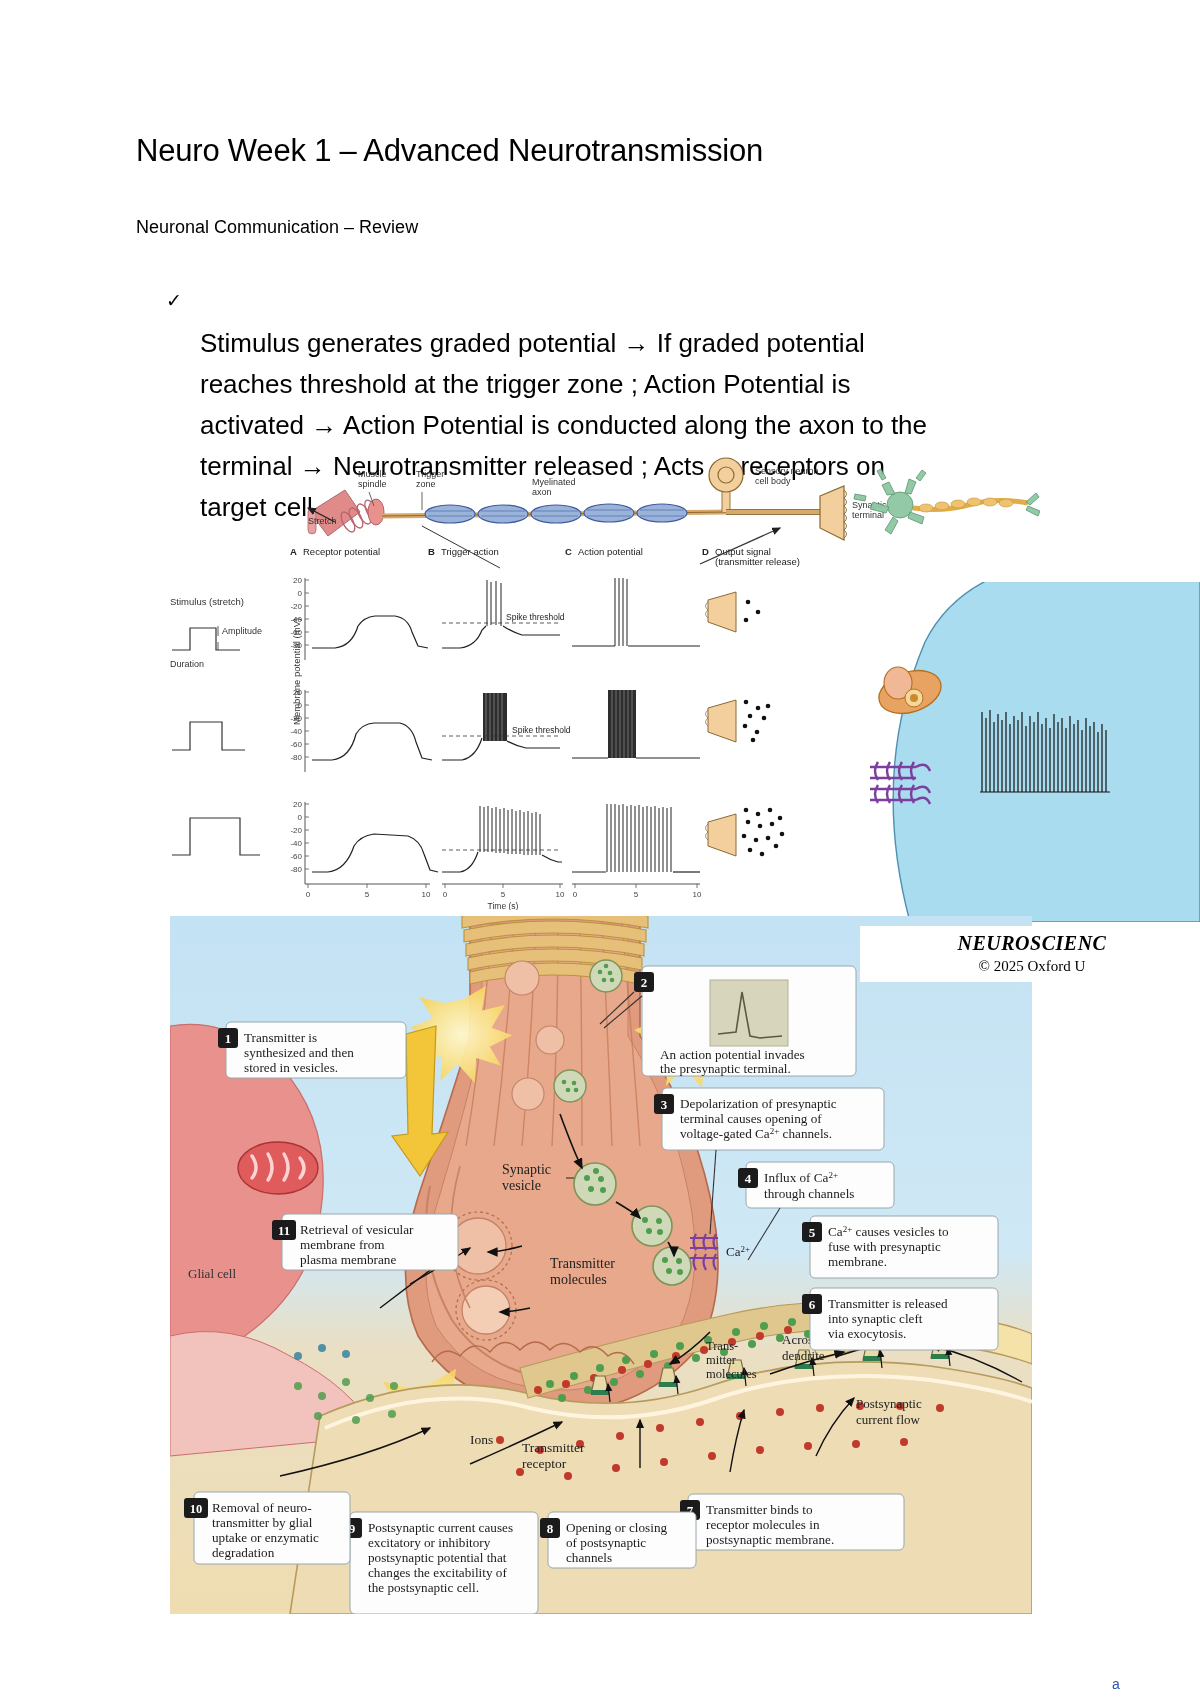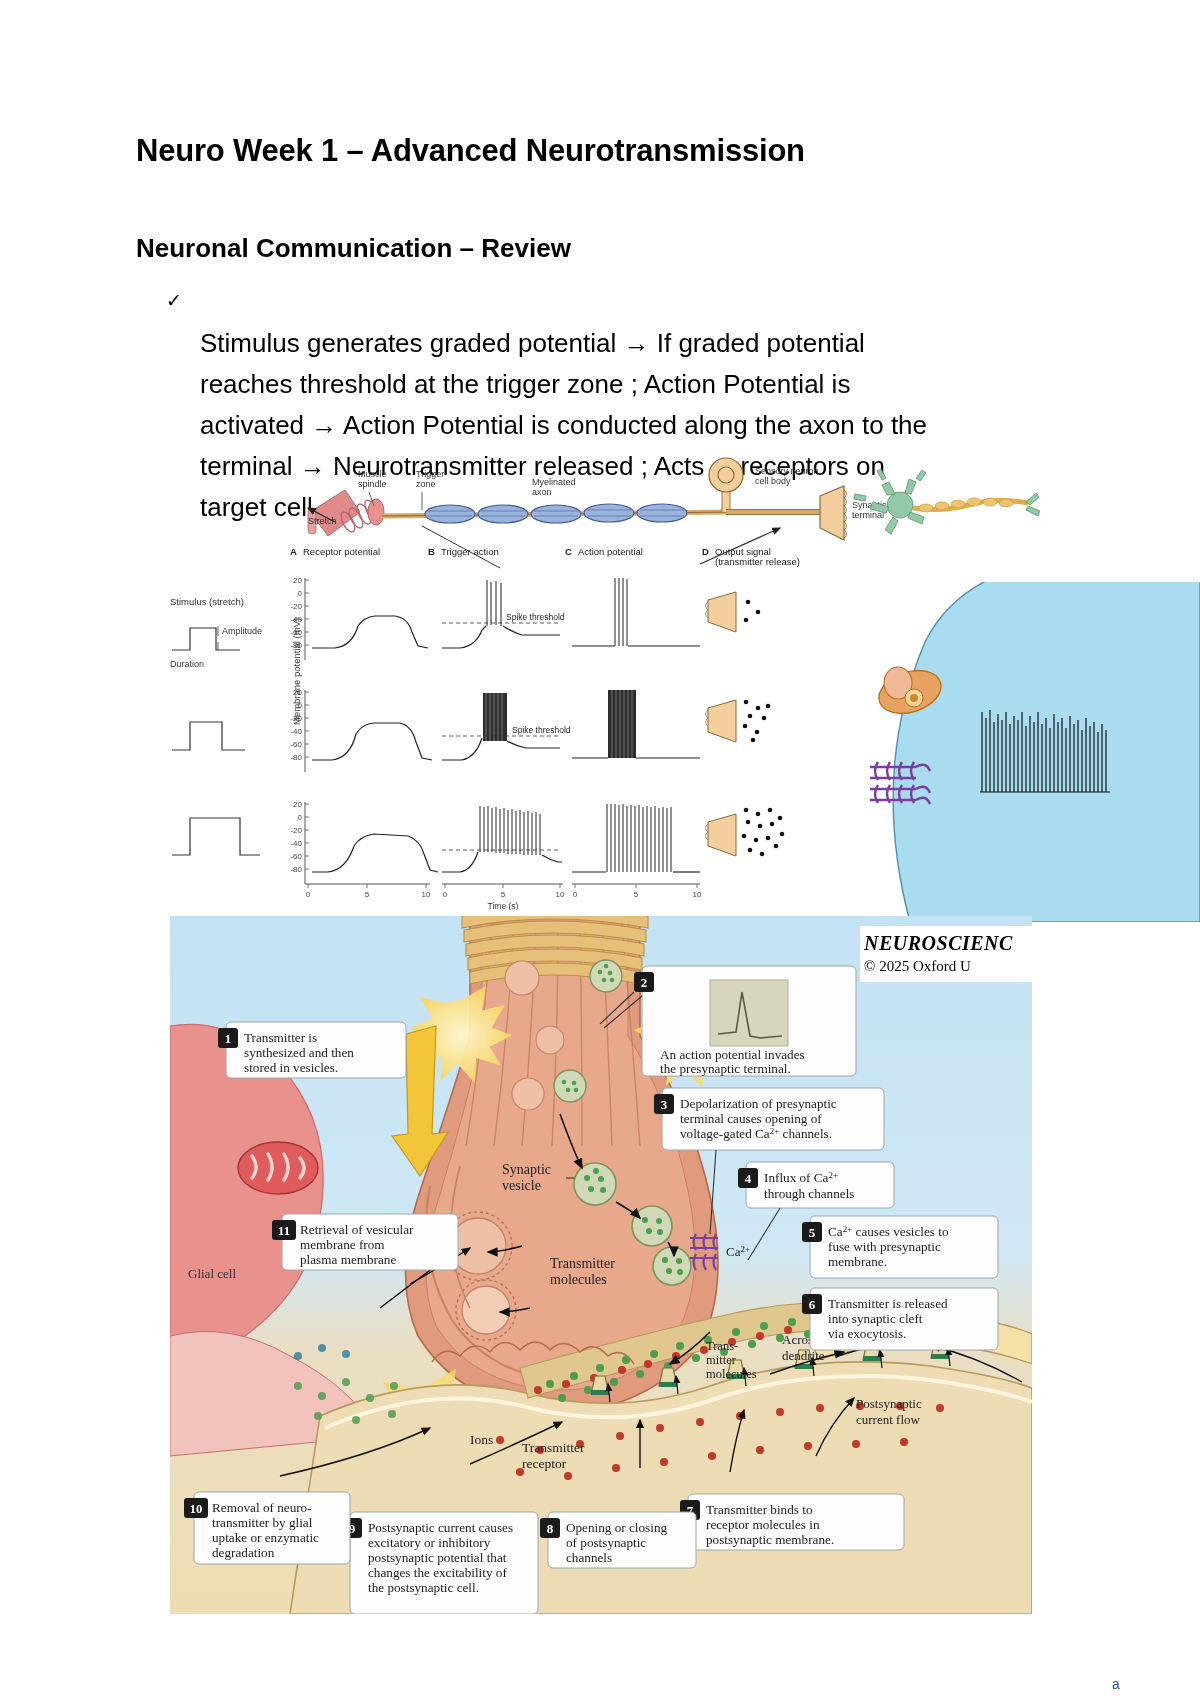--- a/index.html
+++ b/index.html
@@ -10,26 +10,26 @@
     font-family:"Liberation Sans", sans-serif;
     color:#000;
     overflow:hidden;
     position:relative;
   }
   .page { position:relative; width:1200px; height:1698px; padding:0; }
 
   
   .doc-title {
     position:absolute; left:136px; top:132px; width:700px;
-    font-size:31px; font-weight:bold; line-height:1.25;
+    font-size:31px; font-weight:normal; line-height:1.25;
     letter-spacing:-0.2px;
   }
   .doc-heading {
-    position:absolute; left:136px; top:232px; width:800px;
-    font-size:26px; font-weight:bold; line-height:1.3;
+    position:absolute; left:136px; top:216px; width:800px;
+    font-size:18px; font-weight:normal; line-height:1.3;
   }
   .bullet-row {
     position:absolute; left:166px; top:286px; width:790px;
     display:flex; align-items:flex-start;
   }
   .bullet-check { font-size:19px; line-height:1.55; width:34px; flex:0 0 34px; }
   .bullet-text { font-size:26px; line-height:1.58;margin-top:37px; }
 
   
   .fig1 { position:absolute; left:160px; top:450px; width:880px; height:460px; }
@@ -910,20 +910,20 @@
           <text x="114" y="319" fill="#fff" font-size="12.5" font-weight="bold" text-anchor="middle">11</text>
           <text x="130" y="318">Retrieval of vesicular</text>
           <text x="130" y="333">membrane from</text>
           <text x="130" y="348">plasma membrane</text>
         </g>
       </g>
     </svg>
   </div>
 
   <div class="nscredit" style="position:absolute; left:860px; top:926px; width:340px; height:56px;
-              background:#fff; overflow:hidden;">
+              background:#fff; overflow:hidden;text-align:center;">
     <div style="font-family:'Liberation Serif', serif; font-weight:bold; font-style:italic;
                 font-size:20px; letter-spacing:.5px; padding:6px 0 0 4px;">NEUROSCIENC</div>
     <div style="font-family:'Liberation Serif', serif; font-size:15px; padding:3px 0 0 4px;">© 2025 Oxford U</div>
   </div>
 
   <div class="pagemark">a</div>
 </div>
 
 </body></html>

